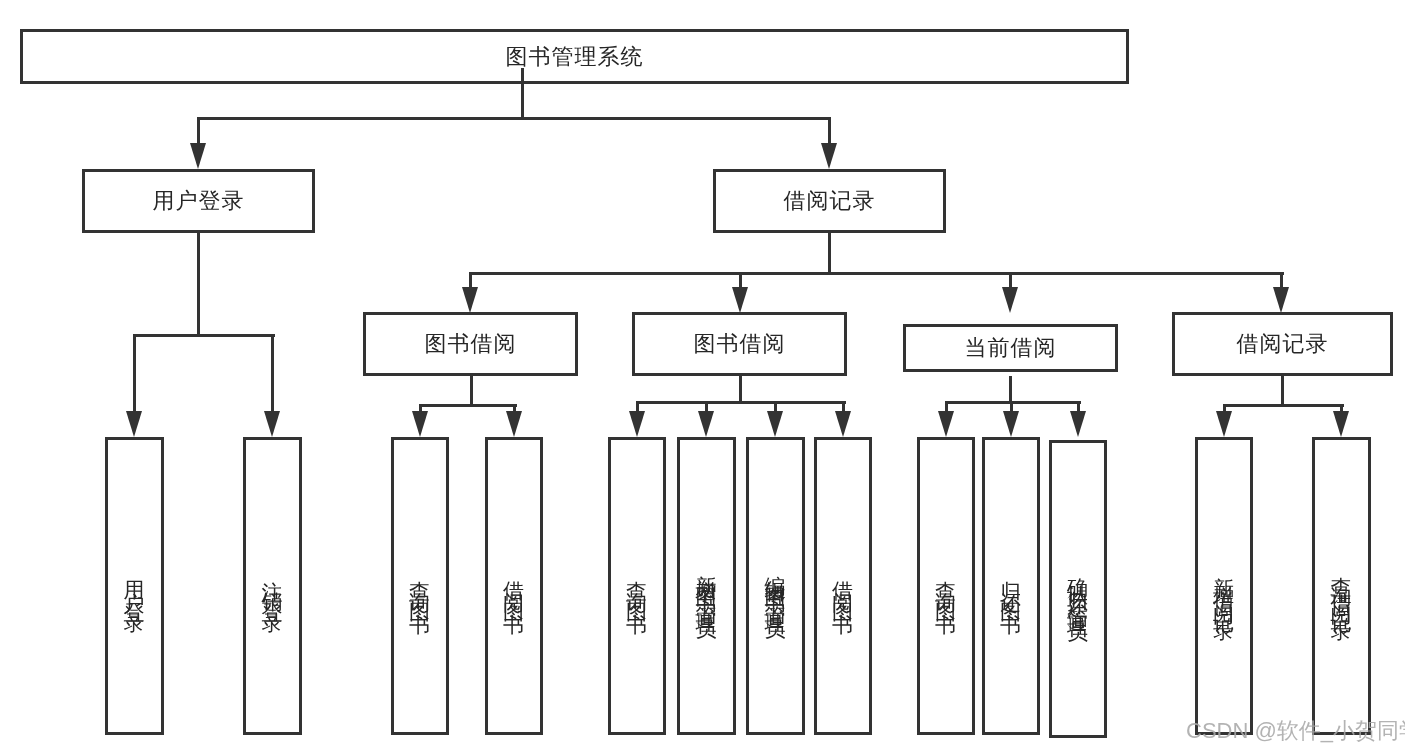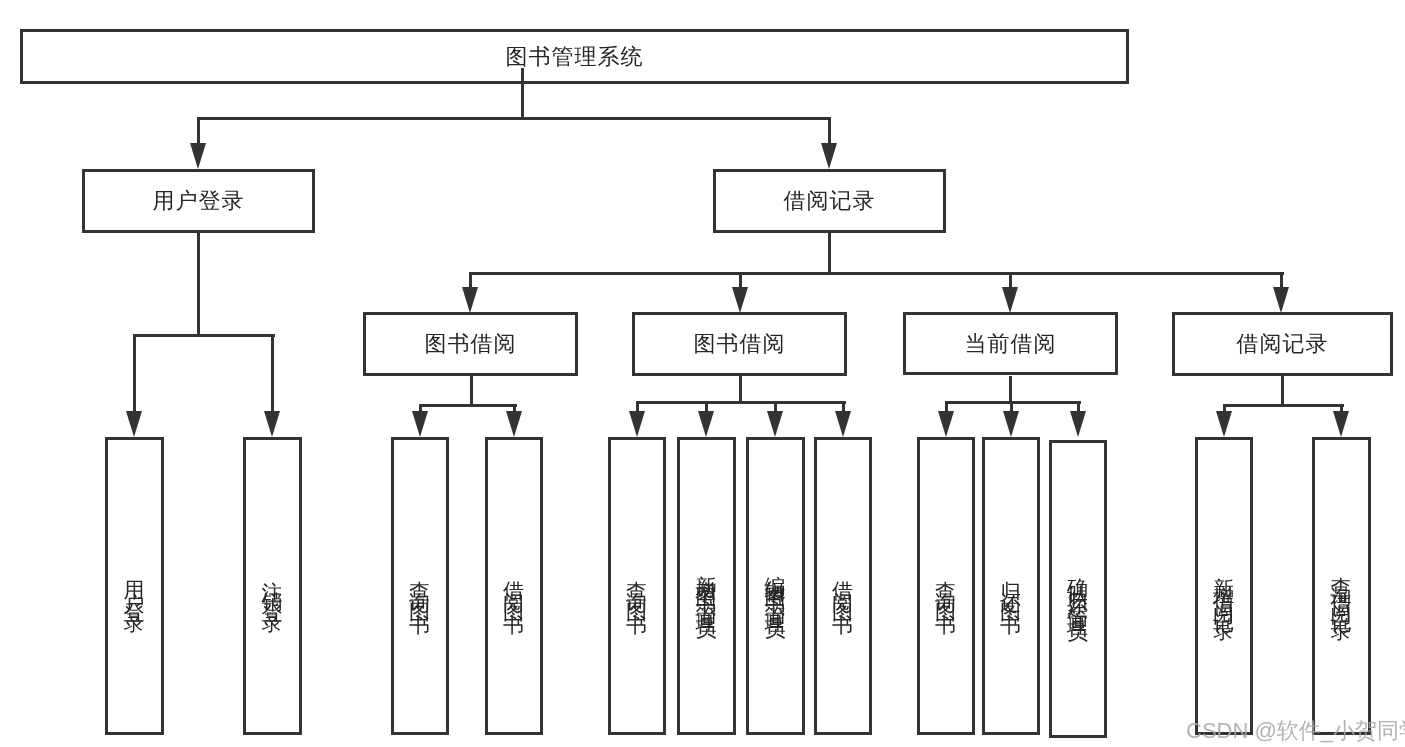--- a/index.html
+++ b/index.html
@@ -73,21 +73,21 @@
   <div class="ah" style="left:1002px;top:287px"></div>
   <div class="ln" style="left:1280px;top:272px;width:3px;height:18px"></div>
   <div class="ah" style="left:1273px;top:287px"></div>
 
   <div class="hbox" style="left:363px;top:312px;width:215px;height:64px">
     <span class="hlabel">图书借阅</span>
   </div>
   <div class="hbox" style="left:632px;top:312px;width:215px;height:64px">
     <span class="hlabel">图书借阅</span>
   </div>
-  <div class="hbox" style="left:903px;top:312px;width:215px;height:63px">
+  <div class="hbox" style="left:903px;top:324px;width:215px;height:48px">
     <span class="hlabel">当前借阅</span>
   </div>
   <div class="hbox" style="left:1172px;top:312px;width:221px;height:64px">
     <span class="hlabel">借阅记录</span>
   </div>
 
   <div class="ln" style="left:470px;top:376px;width:3px;height:31px"></div>
   <div class="ln" style="left:419px;top:404px;width:98px;height:3px"></div>
   <div class="ln" style="left:419px;top:404px;width:3px;height:12px"></div>
   <div class="ah" style="left:412px;top:411px"></div>

